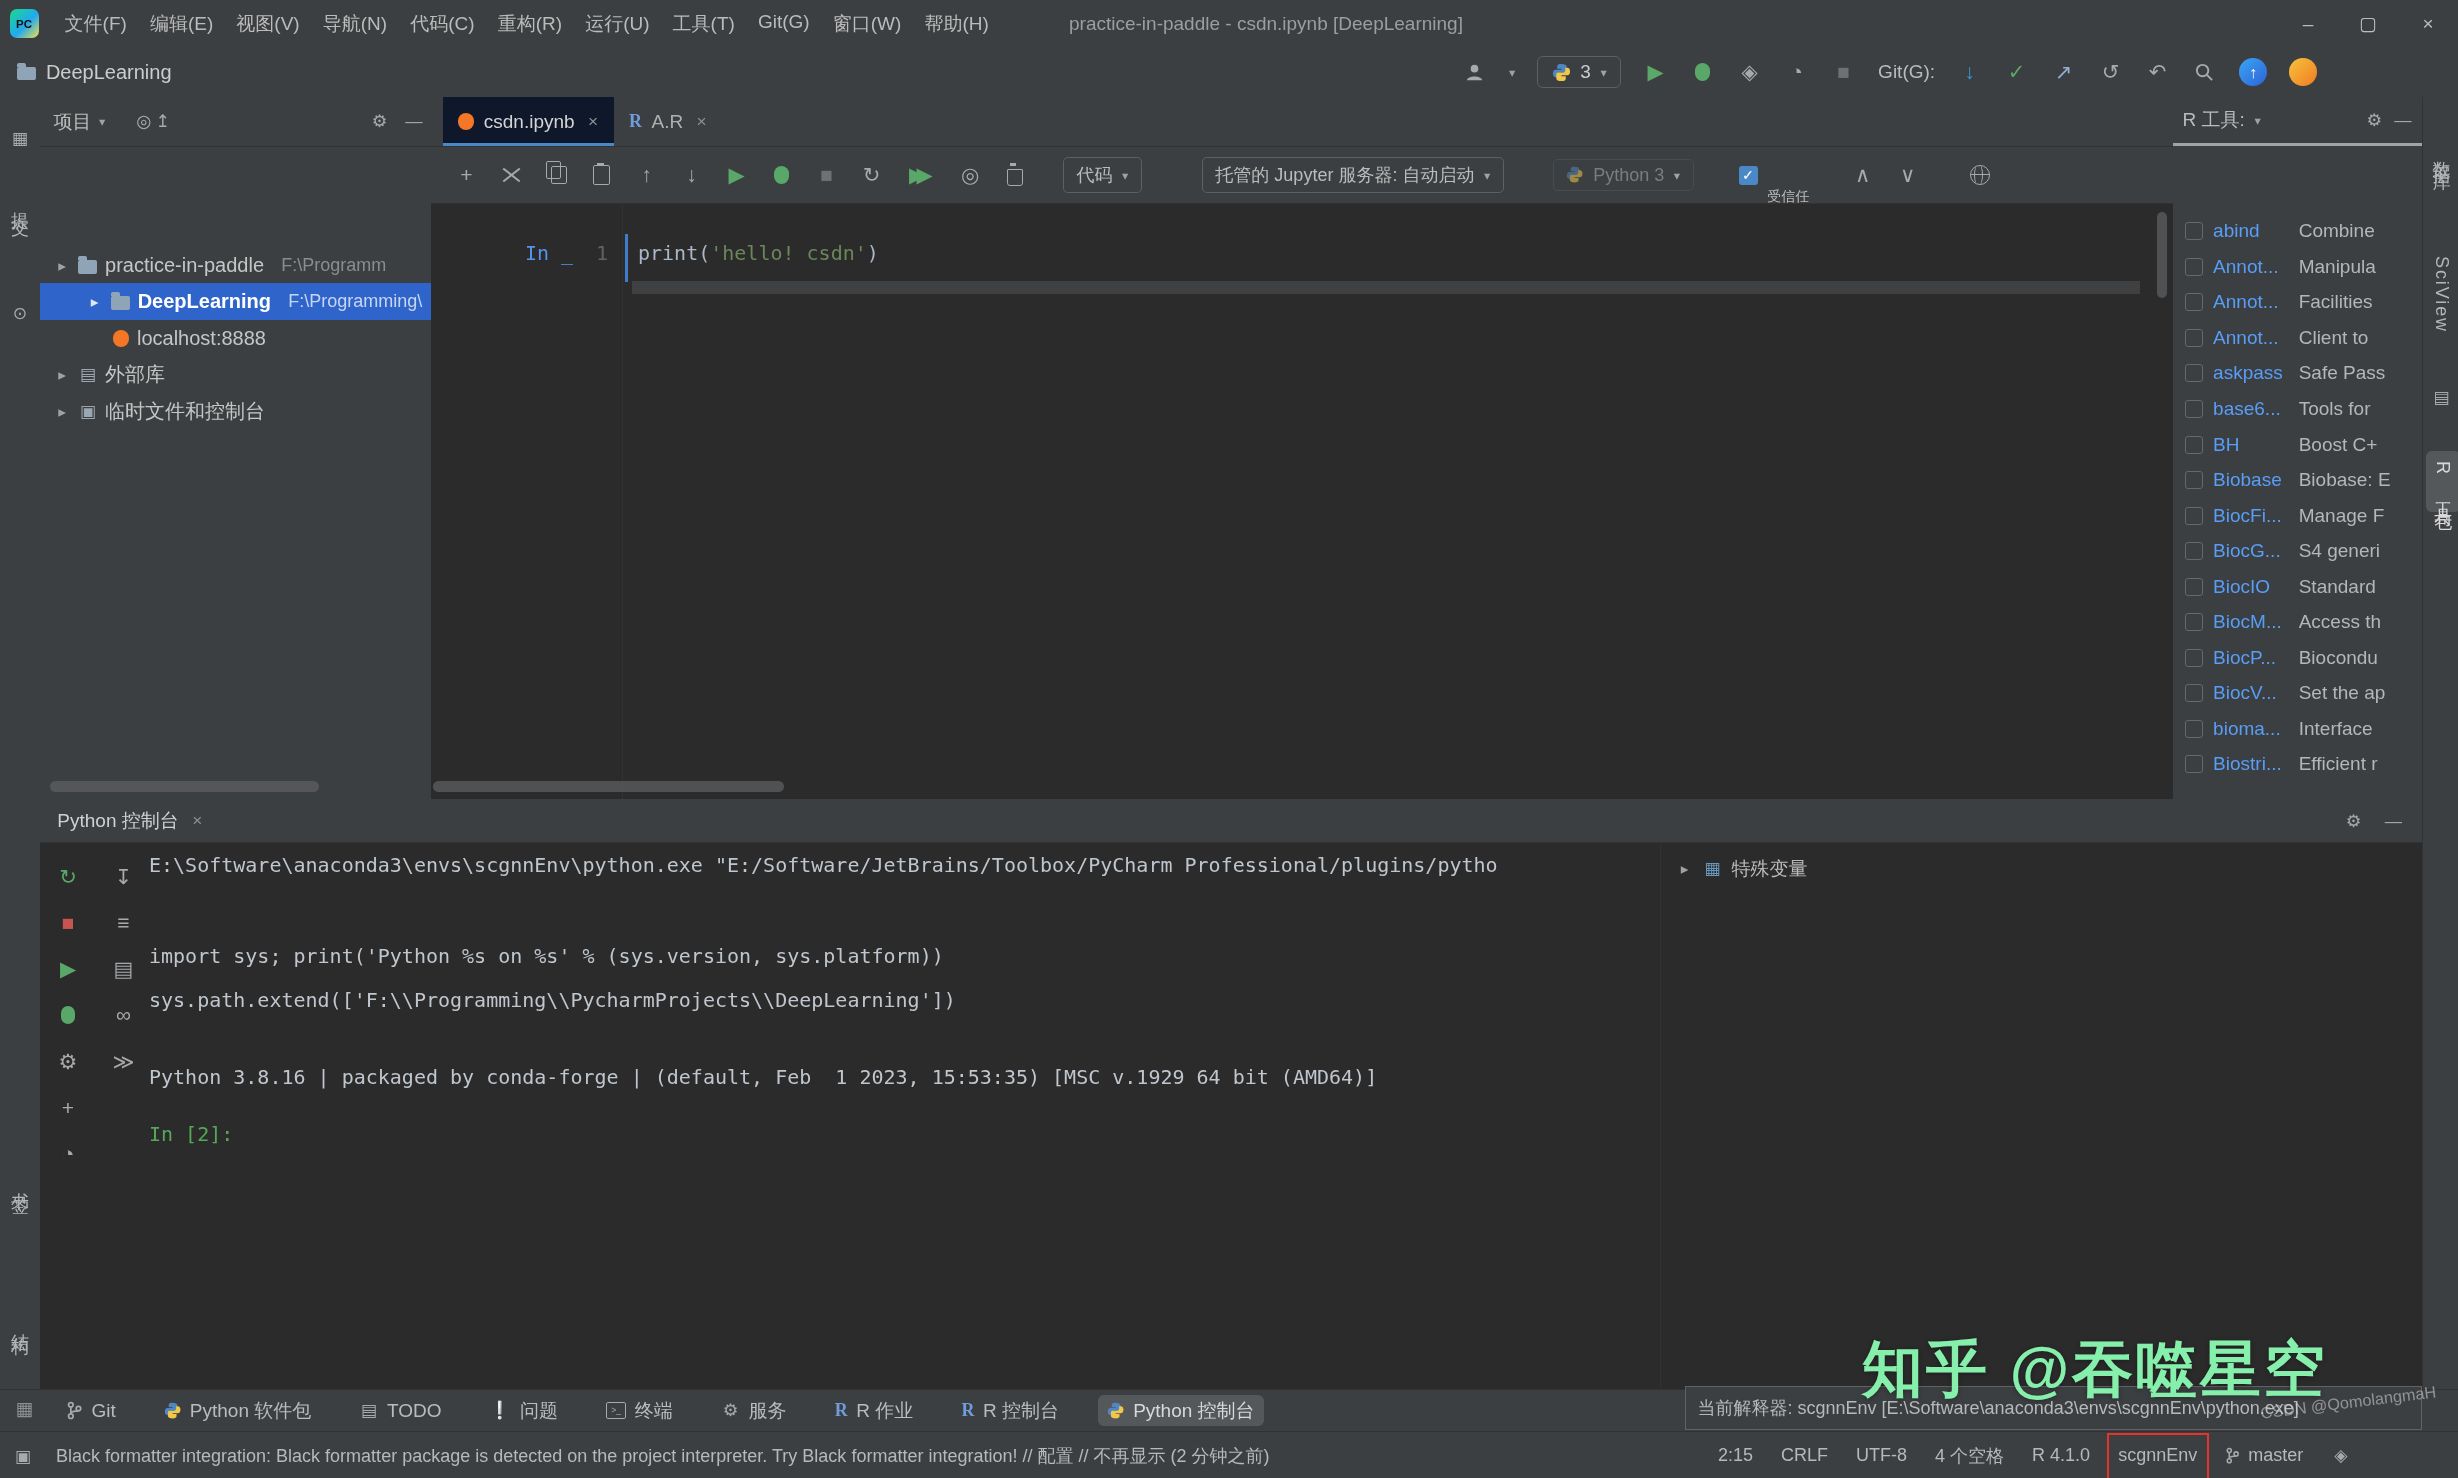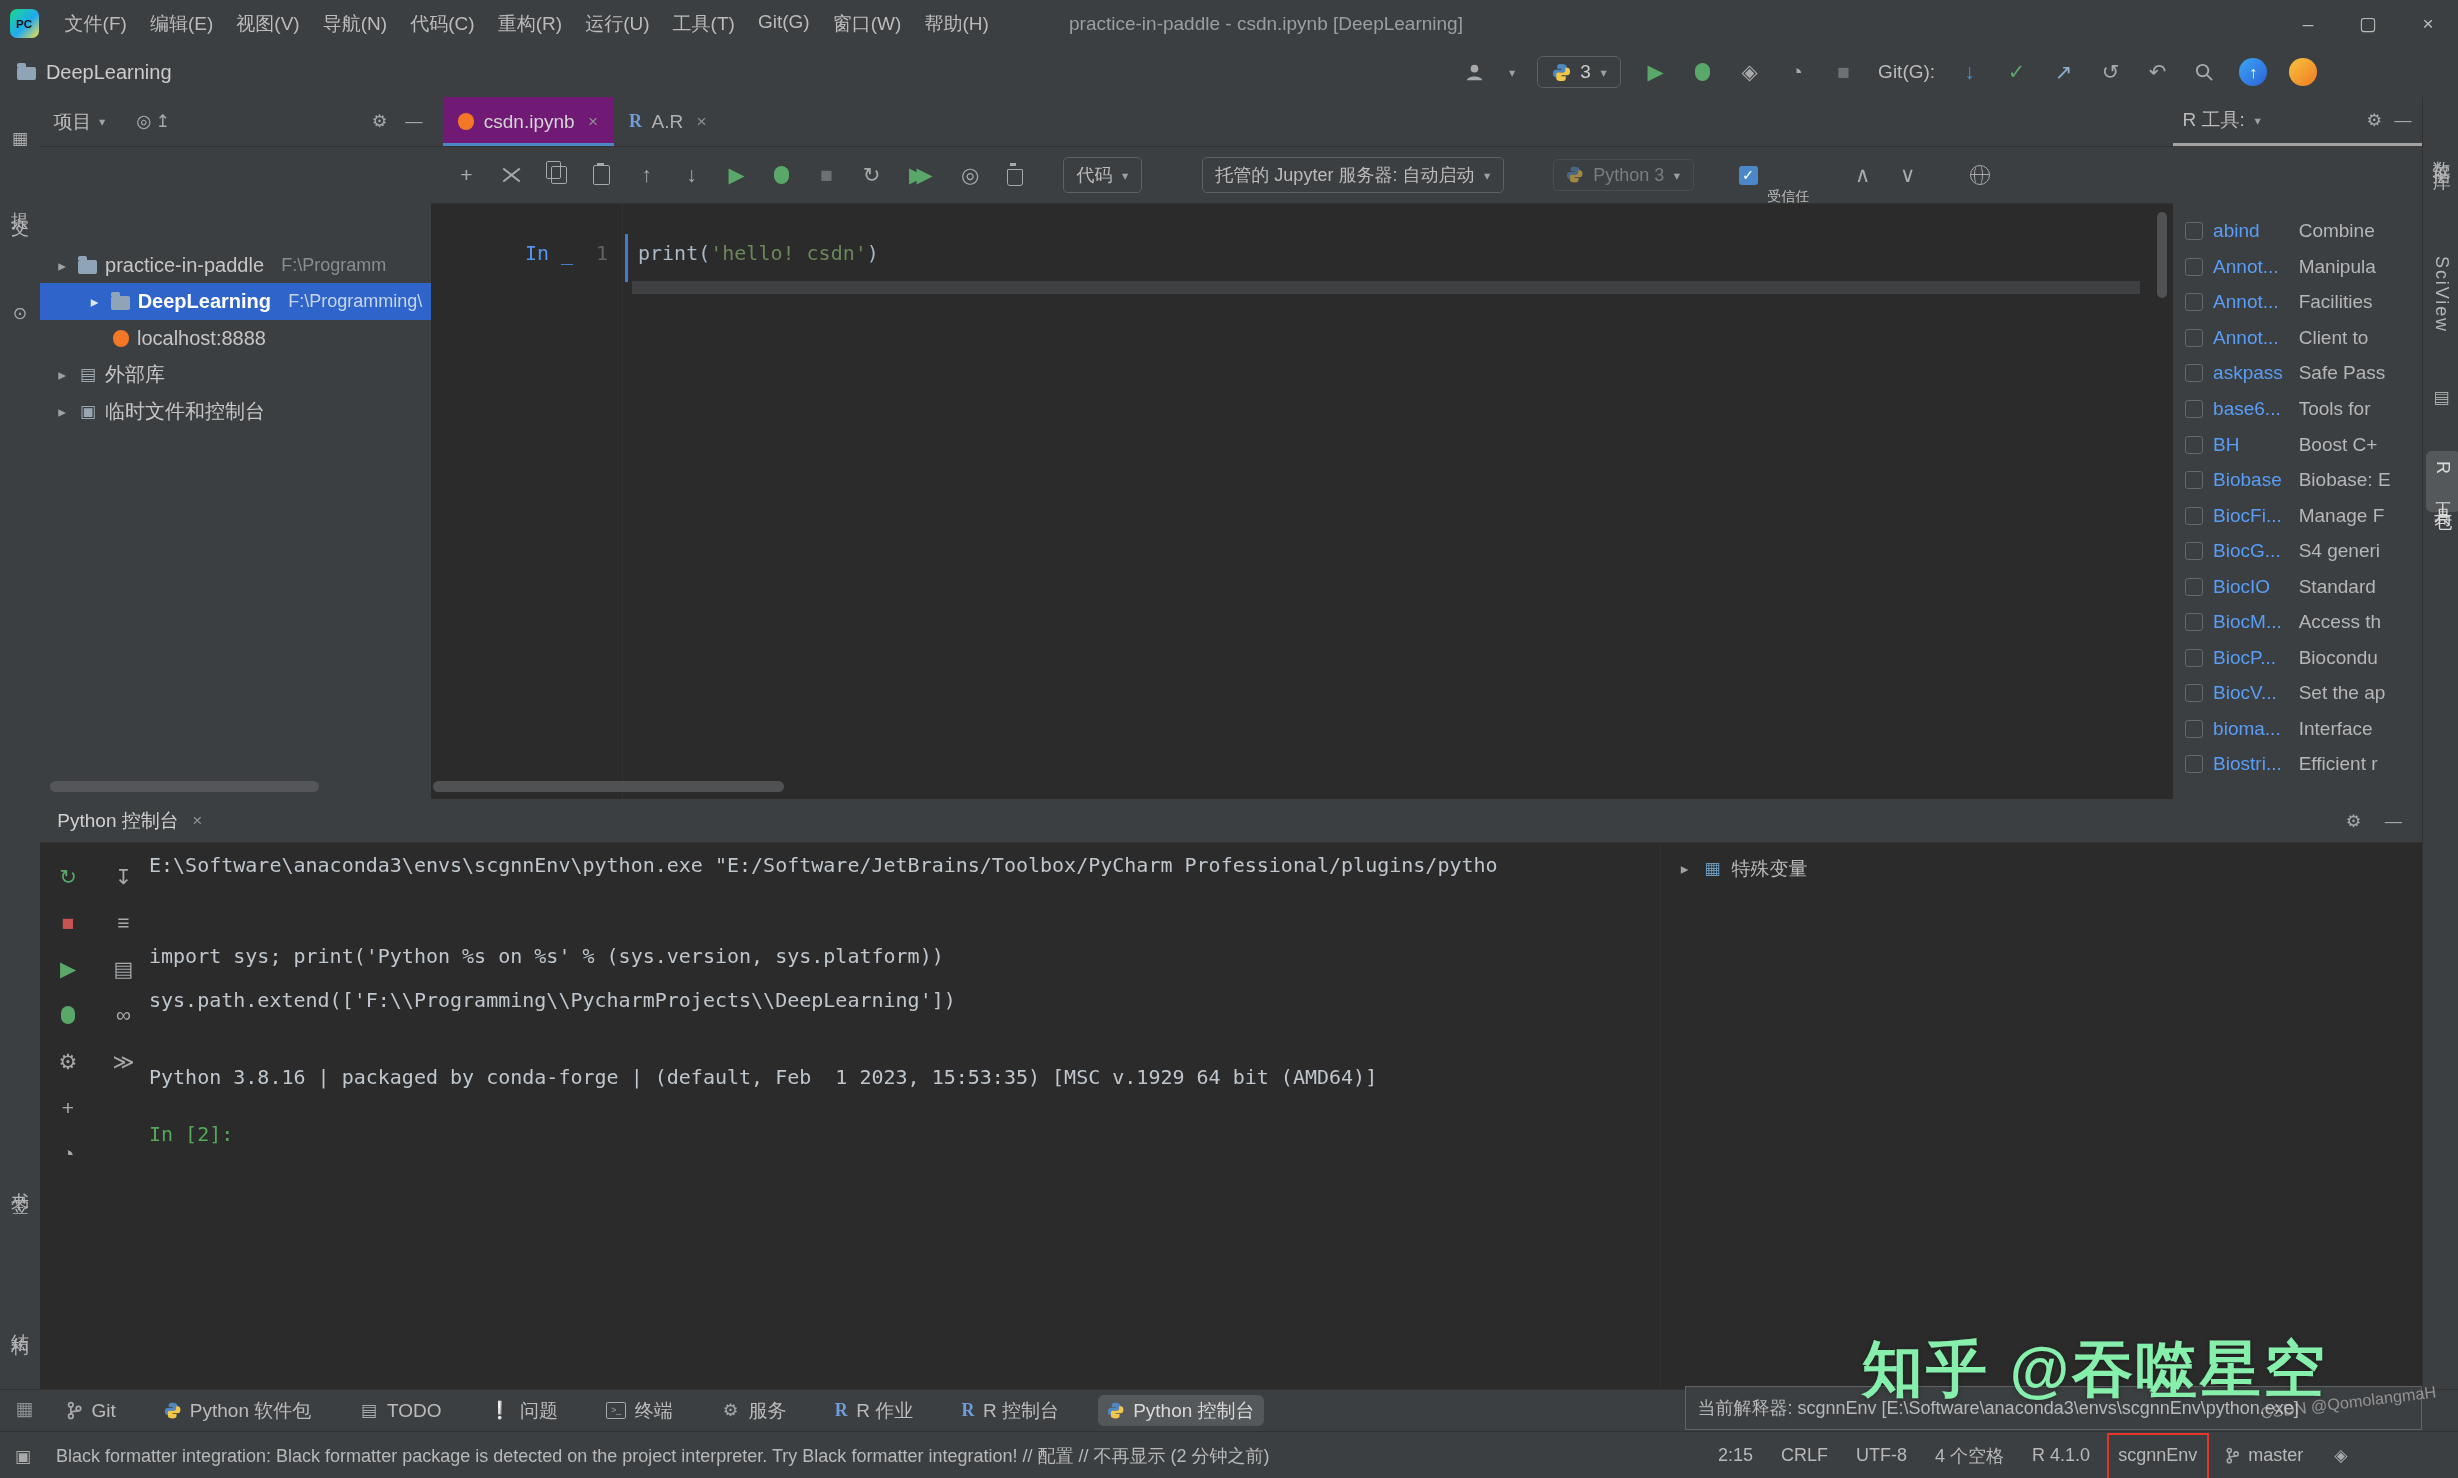--- a/index.html
+++ b/index.html
@@ -43,21 +43,21 @@
   .tpath{color:#8a8d90;font-size:18px;margin-left:9.6px;}
   .sel .tpath{color:#c7d6f0;}
   .folder-ic{width:19px;height:13.4px;background:#90a4b8;border-radius:1.9px;position:relative;flex:none;margin-top:2.9px;}
   .folder-ic::before{content:"";position:absolute;left:0;top:-3.8px;width:8.6px;height:3.8px;background:#90a4b8;border-radius:1.9px 1.9px 0 0;}
   .jup{width:16.3px;height:16.3px;border-radius:50%;background:#f37726;flex:none;}
   .scrollthumb{position:absolute;background:#5c5f61;border-radius:5.8px;opacity:.75;}
 
   
   .tabbar{position:absolute;left:431px;top:97px;width:1742px;height:50px;background:#3c3f41;border-bottom:1px solid #323232;display:flex;align-items:stretch;padding-left:11.5px;box-sizing:border-box;}
   .etab{display:flex;align-items:center;padding:0 15.4px;gap:9.6px;font-size:19px;color:#aeb0b2;}
-  .etab.active{background:#701a75;box-shadow:inset 0 -2.9px 0 #4a88c7;color:#d4d4d4;}
+  .etab.active{background:#0f172a;box-shadow:inset 0 -2.9px 0 #4a88c7;color:#d4d4d4;}
   .xbtn{color:#8d9091;font-size:17.3px;margin-left:3.8px;}
   .ric{color:#6f9ddd;font-weight:bold;font-size:18px;font-family:"Liberation Serif",serif;}
 
   .nbbar{position:absolute;left:431px;top:147px;width:1742px;height:57px;background:#3c3f41;border-bottom:1px solid #323232;display:flex;align-items:center;padding-left:23px;gap:20px;box-sizing:border-box;}
   .dd{display:flex;align-items:center;gap:9.6px;border:1px solid #5e6163;border-radius:4.8px;padding:4.8px 12.5px;font-size:18px;color:#bbbbbb;white-space:nowrap;}
   .dd.disabled{color:#7a7d7f;border-color:#4a4d4f;}
   .caret{font-size:12.5px;color:#9fa2a4;}
   .cb{width:18px;height:18px;border:1.9px solid #66696b;border-radius:2.9px;flex:none;box-sizing:border-box;}
   .cb-checked{width:19px;height:19px;background:#4a88c7;border-radius:2.9px;color:#fff;display:flex;align-items:center;justify-content:center;font-size:14.4px;flex:none;}
 

